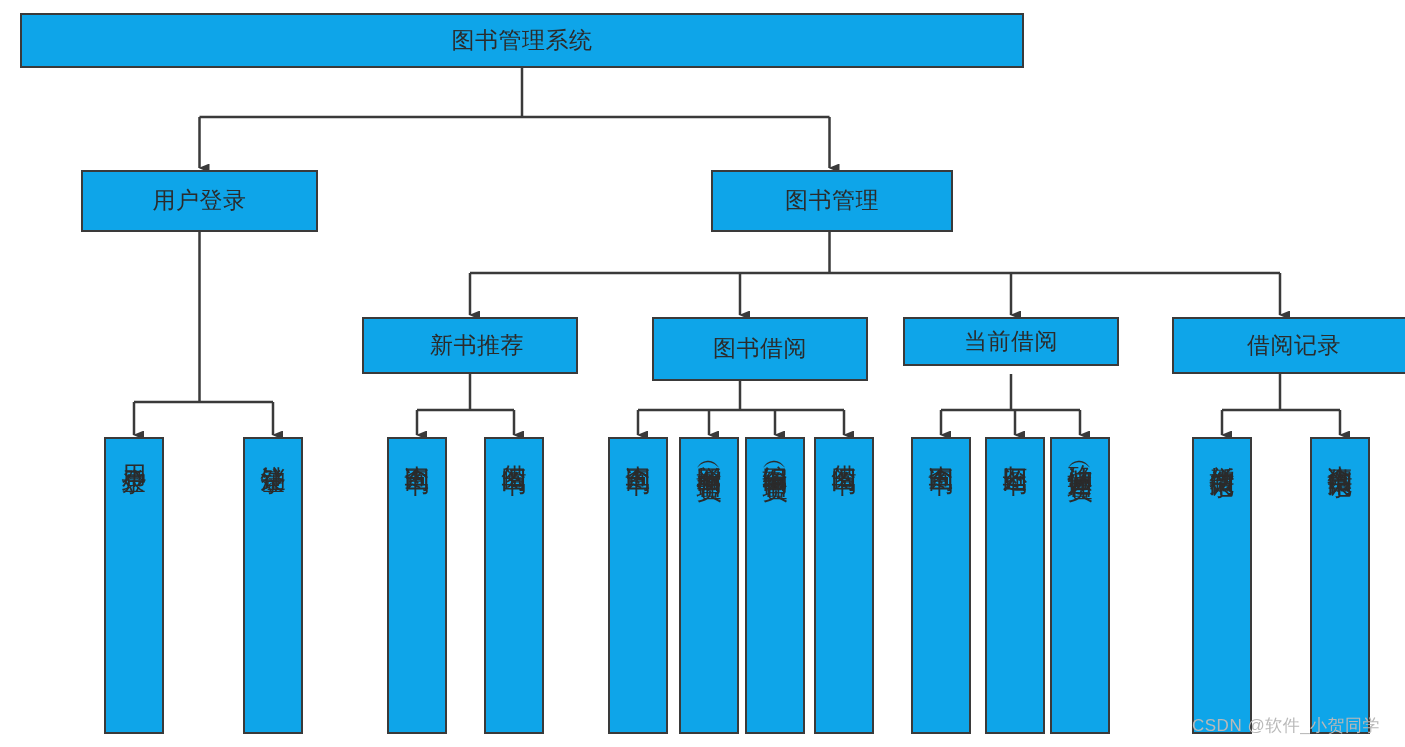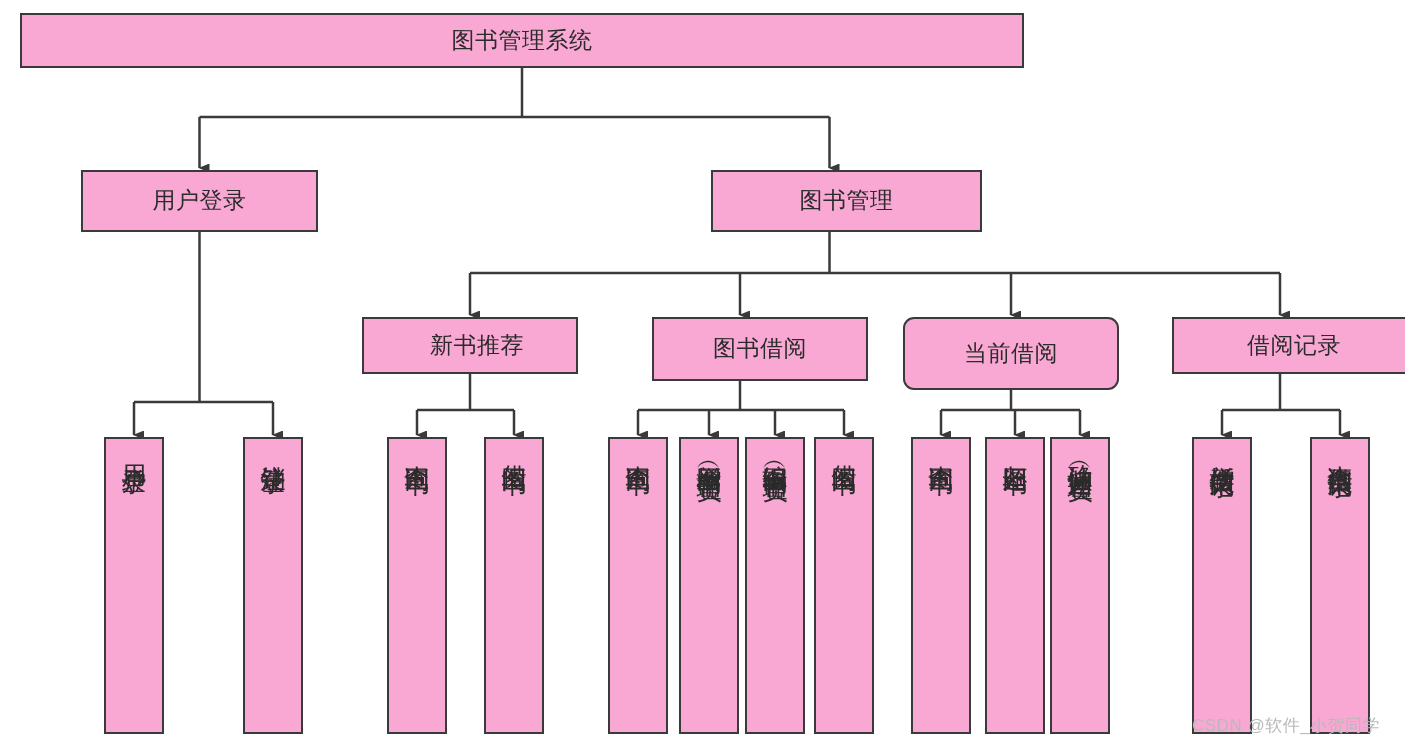--- a/index.html
+++ b/index.html
@@ -21,21 +21,21 @@
   #wires {
     position: absolute;
     left: 0;
     top: 0;
     width: 1405px;
     height: 747px;
   }
   .node {
     position: absolute;
     box-sizing: border-box;
-    background: #f9a8d4;
+    background: #0ea5e9;
     border: 2.5px solid #3a3a3a;
     display: flex;
     align-items: center;
     justify-content: center;
     color: #2b2b2b;
     z-index: 3;
   }
   .node .label {
     display: block;
     text-align: center;
@@ -120,30 +120,30 @@
       </g>
   </svg>
 
   <div id="nodes-layer">
       <div class="node horiz" style="left: 20px; top: 13px; width: 1004px; height: 55px;">
         <span class="label">图书管理系统</span>
       </div>
       <div class="node horiz" style="left: 81px; top: 170px; width: 237px; height: 62px;">
         <span class="label">用户登录</span>
       </div>
-      <div class="node horiz" style="left: 711px; top: 170px; width: 271px; height: 62px;">
+      <div class="node horiz" style="left: 711px; top: 170px; width: 242px; height: 62px;">
         <span class="label">图书管理</span>
       </div>
       <div class="node horiz" style="left: 362px; top: 317px; width: 216px; height: 57px; padding-left: 14px;">
         <span class="label">新书推荐</span>
       </div>
       <div class="node horiz" style="left: 652px; top: 317px; width: 216px; height: 64px;">
         <span class="label">图书借阅</span>
       </div>
-      <div class="node horiz" style="left: 903px; top: 317px; width: 216px; height: 73px; border-radius: 11px;">
+      <div class="node horiz" style="left: 903px; top: 317px; width: 216px; height: 49px;">
         <span class="label">当前借阅</span>
       </div>
       <div class="node horiz" style="left: 1172px; top: 317px; width: 244px; height: 57px;">
         <span class="label">借阅记录</span>
       </div>
       <div class="node vert" style="left: 104px; top: 437px; width: 60px; height: 297px;">
         <span class="label">用户登录</span>
       </div>
       <div class="node vert" style="left: 243px; top: 437px; width: 60px; height: 297px;">
         <span class="label">注销登录</span>

